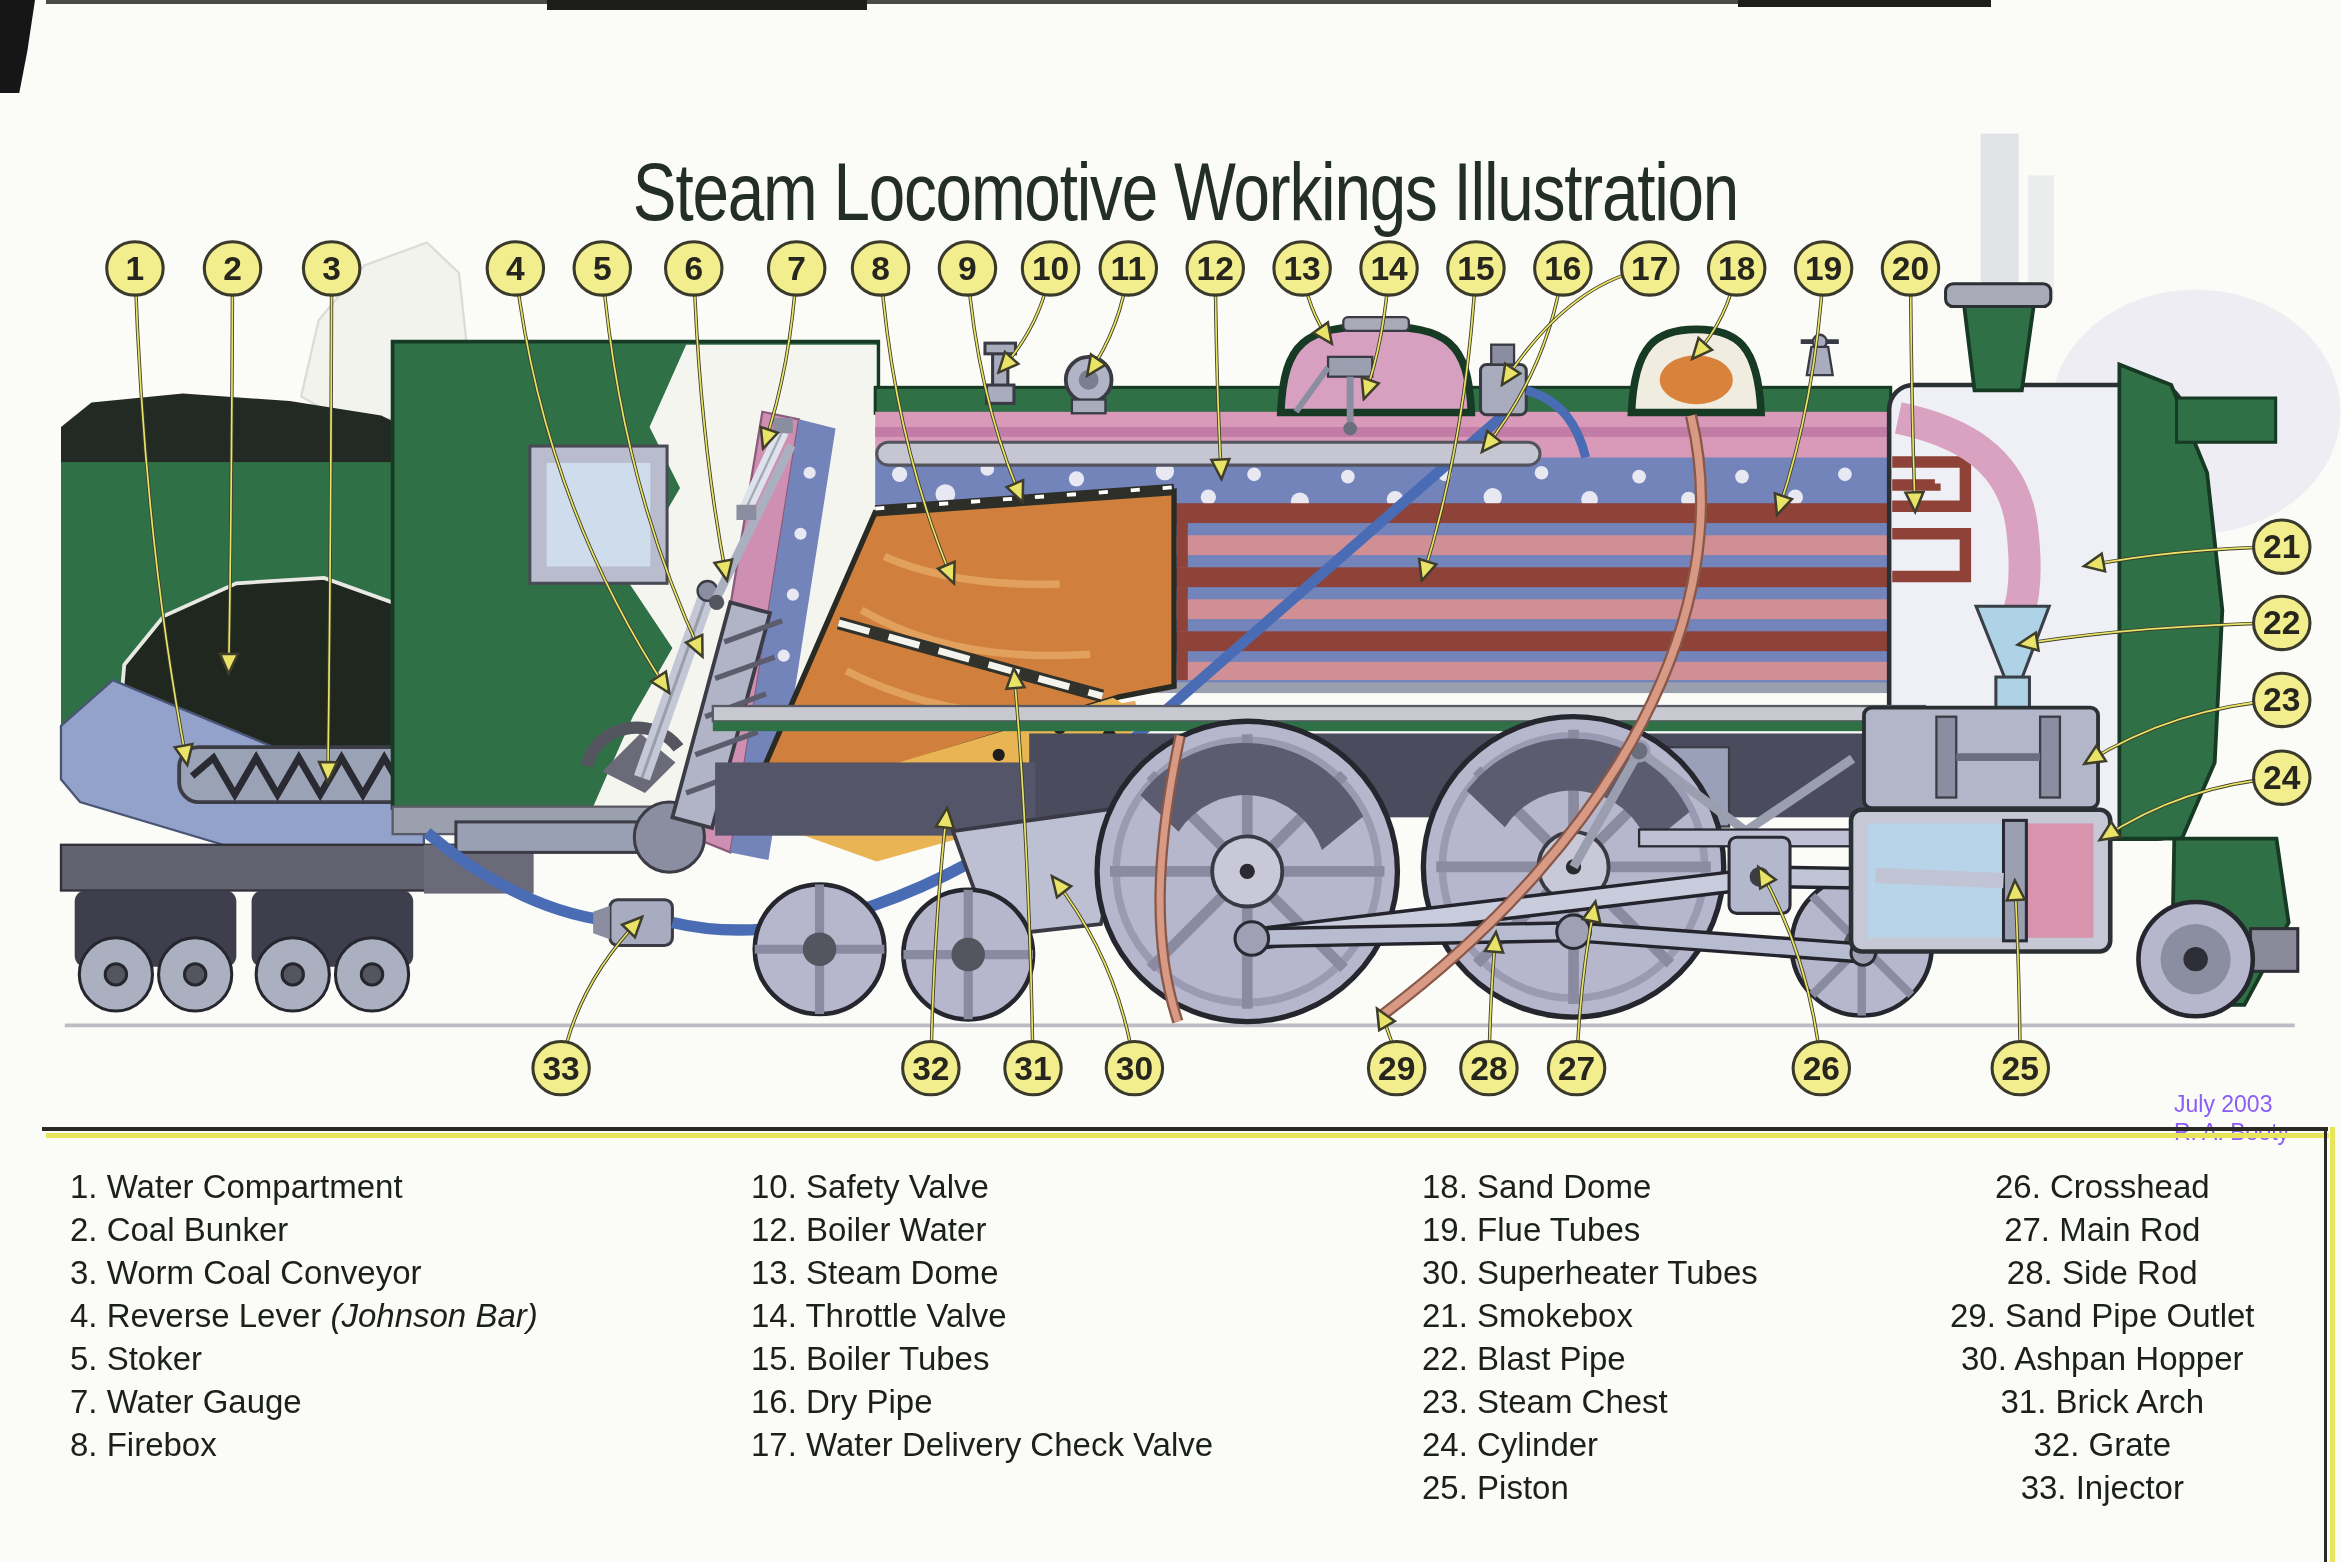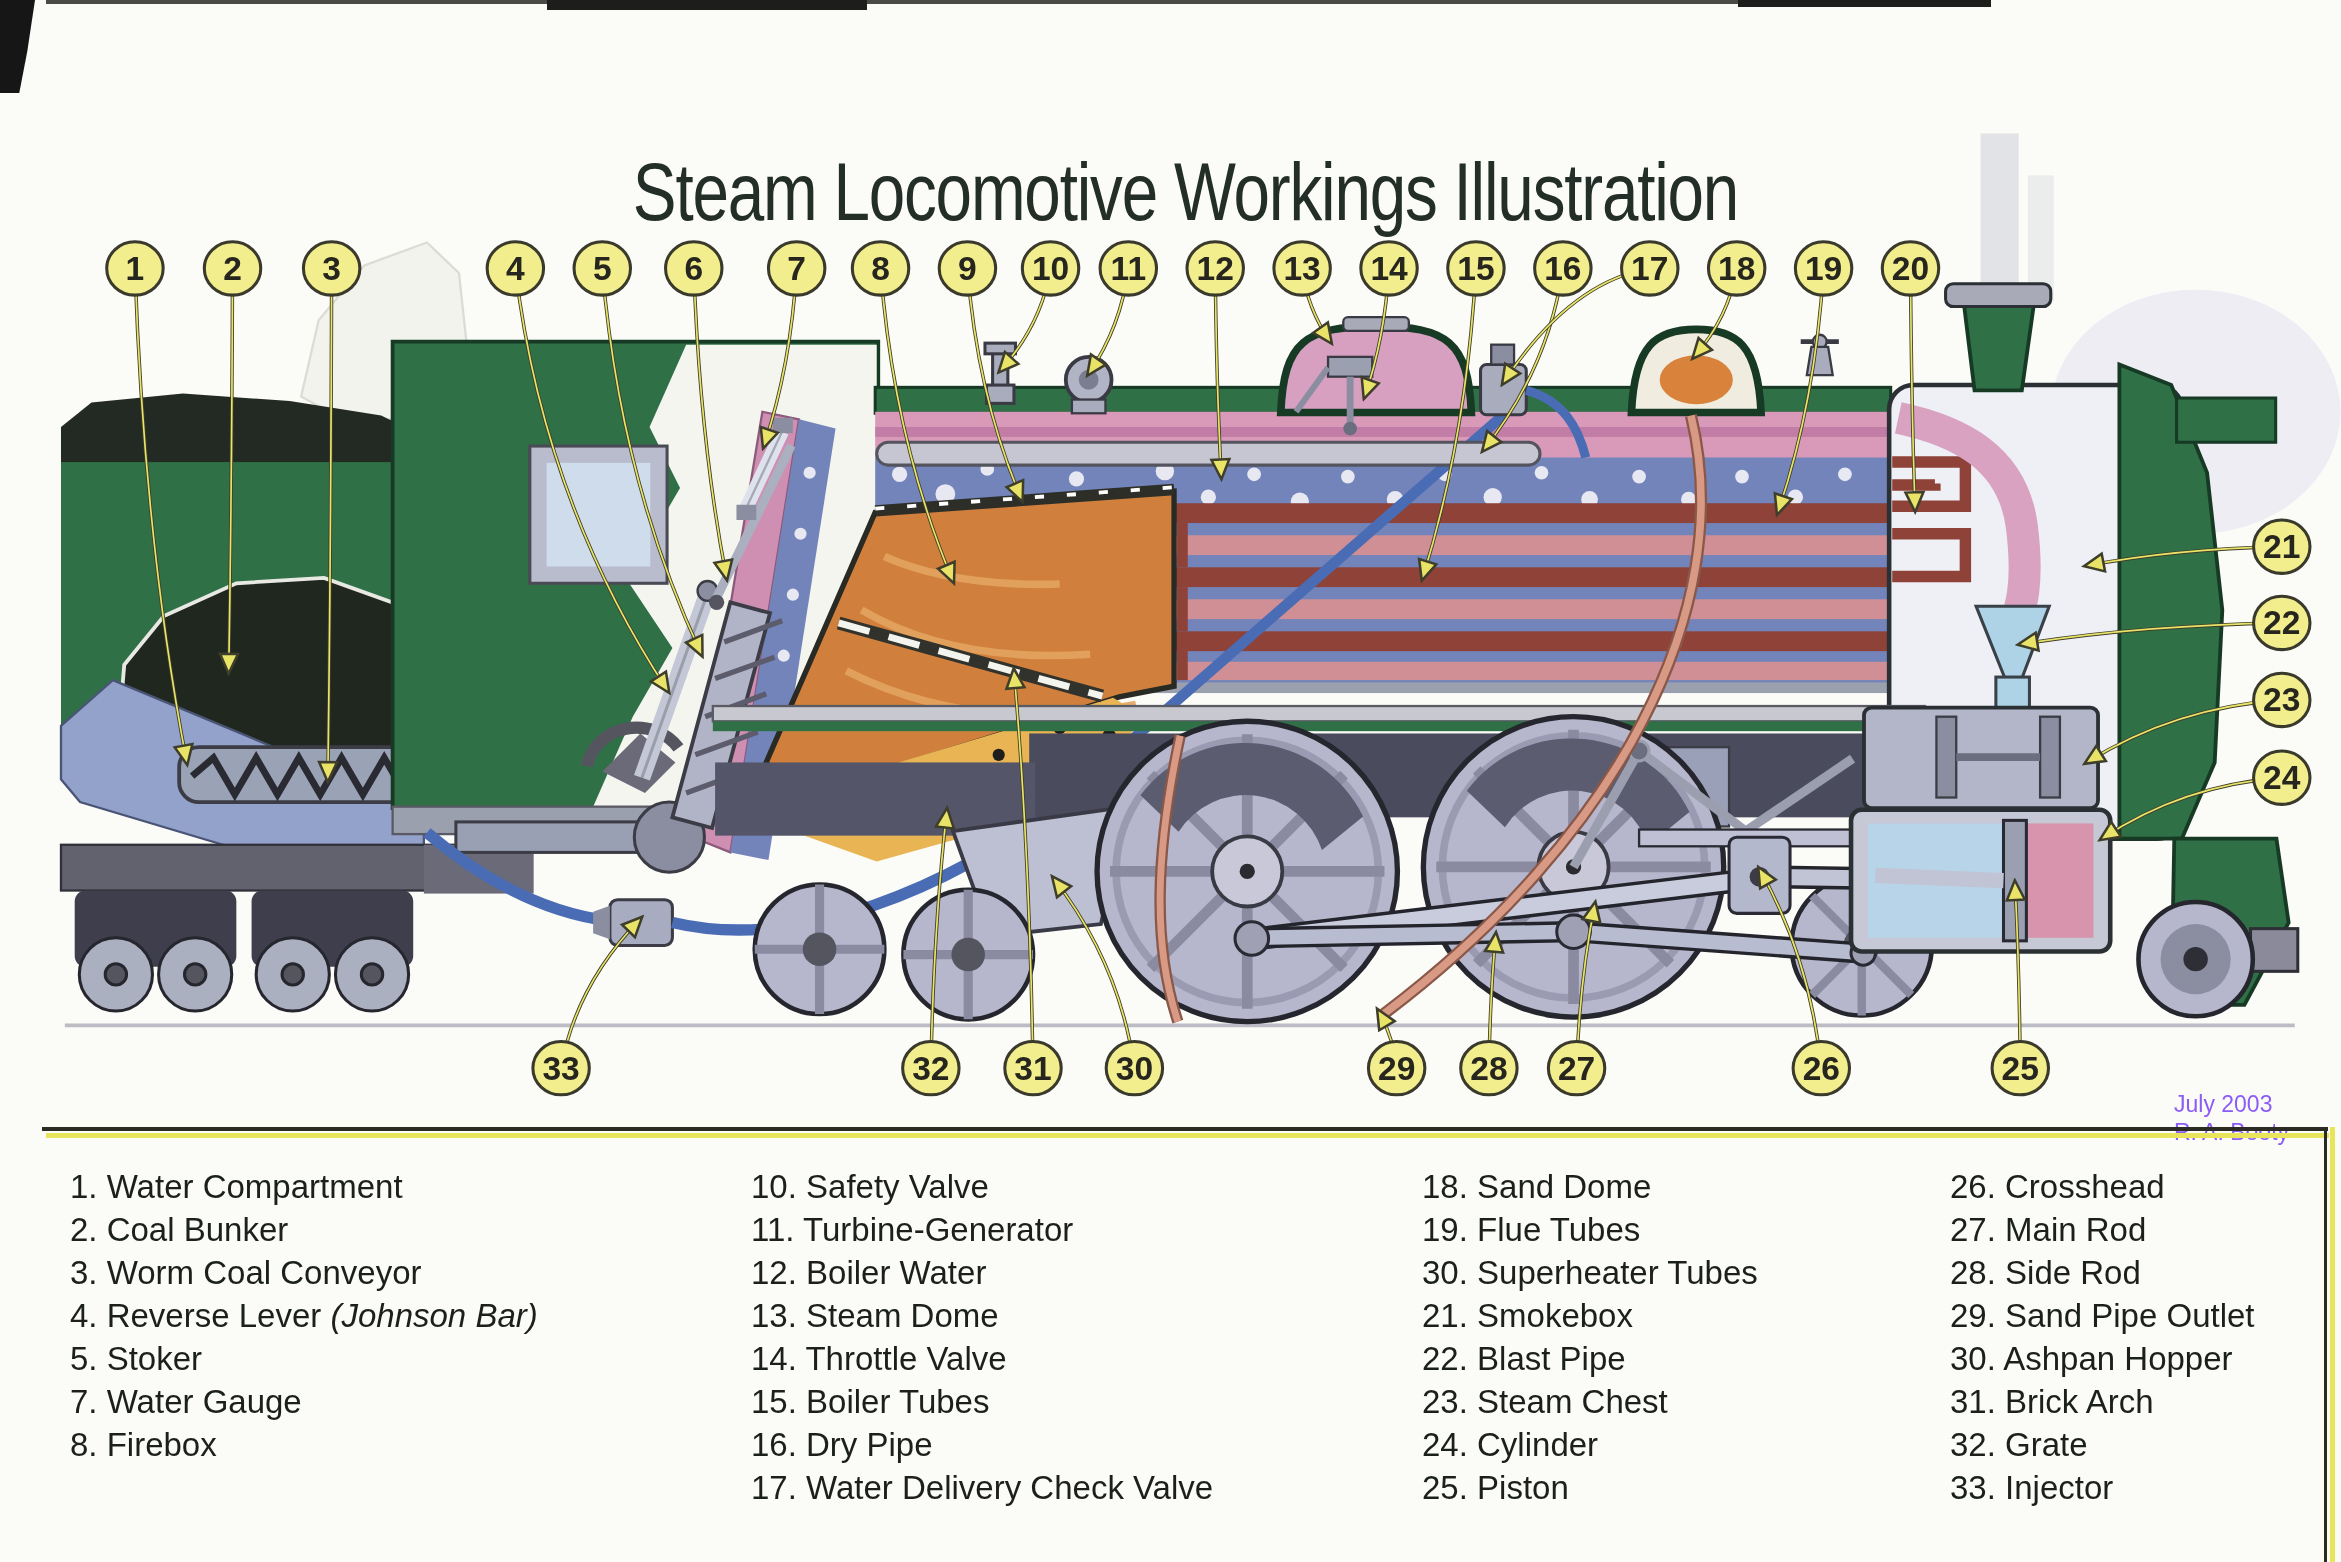--- a/index.html
+++ b/index.html
@@ -534,39 +534,38 @@
         <div class="legend-item">1. Water Compartment</div>
         <div class="legend-item">2. Coal Bunker</div>
         <div class="legend-item">3. Worm Coal Conveyor</div>
         <div class="legend-item">4. Reverse Lever <i>(Johnson Bar)</i></div>
         <div class="legend-item">5. Stoker</div>
         <div class="legend-item">7. Water Gauge</div>
         <div class="legend-item">8. Firebox</div>
       </div>
       <div class="legend-col" style="left: 751px;">
         <div class="legend-item">10. Safety Valve</div>
-        <div class="legend-item">11. Turbine-Generator</div>
         <div class="legend-item">12. Boiler Water</div>
         <div class="legend-item">13. Steam Dome</div>
         <div class="legend-item">14. Throttle Valve</div>
         <div class="legend-item">15. Boiler Tubes</div>
         <div class="legend-item">16. Dry Pipe</div>
         <div class="legend-item">17. Water Delivery Check Valve</div>
       </div>
       <div class="legend-col" style="left: 1422px;">
         <div class="legend-item">18. Sand Dome</div>
         <div class="legend-item">19. Flue Tubes</div>
         <div class="legend-item">30. Superheater Tubes</div>
         <div class="legend-item">21. Smokebox</div>
         <div class="legend-item">22. Blast Pipe</div>
         <div class="legend-item">23. Steam Chest</div>
         <div class="legend-item">24. Cylinder</div>
         <div class="legend-item">25. Piston</div>
       </div>
-      <div class="legend-col" style="left: 1950px;">
+      <div class="legend-col" style="left: 1950px; text-align: center;">
         <div class="legend-item">26. Crosshead</div>
         <div class="legend-item">27. Main Rod</div>
         <div class="legend-item">28. Side Rod</div>
         <div class="legend-item">29. Sand Pipe Outlet</div>
         <div class="legend-item">30. Ashpan Hopper</div>
         <div class="legend-item">31. Brick Arch</div>
         <div class="legend-item">32. Grate</div>
         <div class="legend-item">33. Injector</div>
       </div>
     </div>

